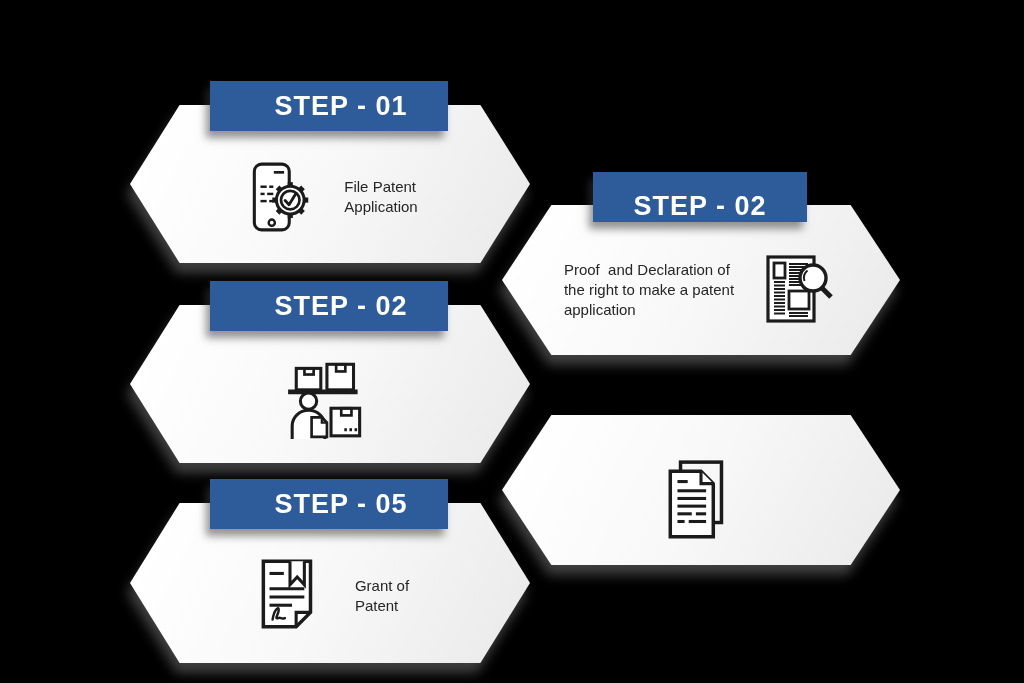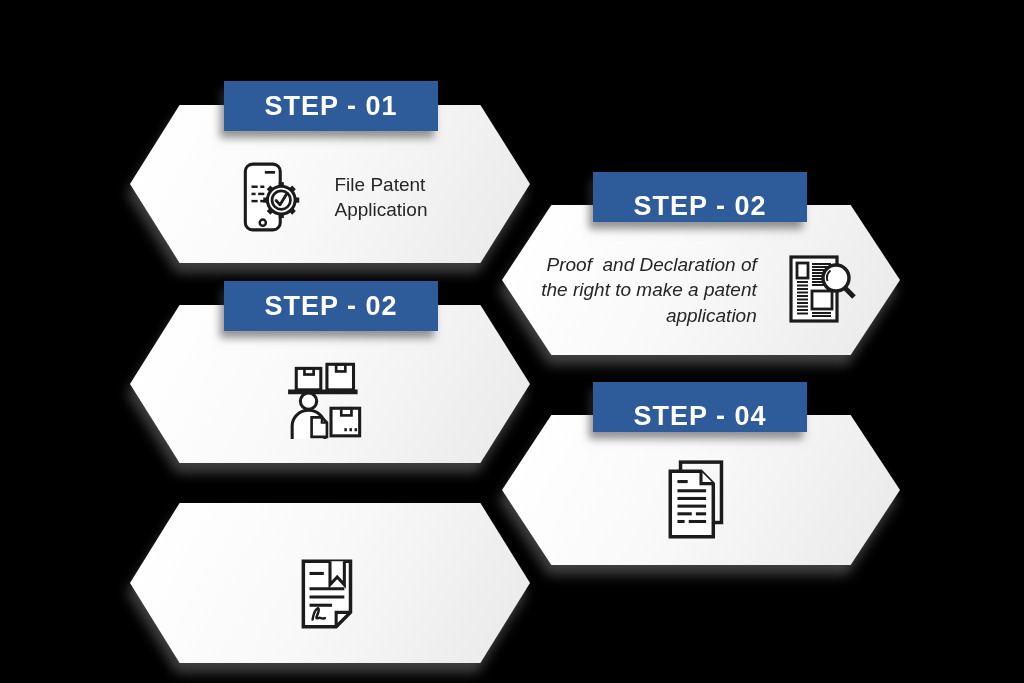--- a/index.html
+++ b/index.html
@@ -12,28 +12,28 @@
   .step-4{left:502px;top:415px;width:398px;height:150px;}
   .step-5{left:130px;top:503px;width:400px;height:160px;}
   .hex-shadow{position:absolute;inset:0;filter:drop-shadow(-3px 10px 6px rgba(125,125,125,0.5));}
   .hex{width:100%;height:100%;
        clip-path:polygon(0 50%,12.4% 0,87.6% 0,100% 50%,87.6% 100%,12.4% 100%);
        background:linear-gradient(118deg,#ffffff 8%,#f8f8f9 50%,#e9e9ea 100%);}
   .banner{position:absolute;width:214px;height:50px;background:#2e5b99;color:#ffffff;
           display:flex;align-items:center;justify-content:center;
           font-weight:bold;font-size:27px;letter-spacing:1px;z-index:2;
           box-shadow:-4px 7px 8px rgba(60,60,60,0.55);}
-  .step-left .banner{left:94px;top:-24px;}
+  .step-left .banner{left:80px;top:-24px;padding-left:24px;}
   .step-right .banner{left:91px;top:-33px;align-items:flex-end;}
   .content{position:absolute;inset:0;display:flex;align-items:center;justify-content:center;
            gap:26px;z-index:1;}
   .step-left .content{padding-top:26px;}
   .step-right .content{padding-top:20px;}
-  .desc{font-size:19px;color:#262626;line-height:1.34;white-space:pre-wrap;}
-  .desc.center{text-align:right;font-style:italic;}
+  .desc{font-size:15px;color:#262626;line-height:1.34;white-space:pre-wrap;}
+  .desc.center{text-align:left;}
   .desc.left{text-align:left;}
   .icon{flex:0 0 auto;display:block;}
   .icon *{vector-effect:none;}
 </style>
 </head>
 <body>
 
 <div class="canvas">
 
   <div class="step step-1 step-left">
@@ -137,23 +137,20 @@
         <line x1="64" y1="73" x2="66.5" y2="73" stroke-width="3"></line>
         <line x1="69" y1="73" x2="71.5" y2="73" stroke-width="3"></line>
       </svg>
     </div>
   </div>
 
   <div class="step step-4 step-right">
     <div class="hex-shadow">
         <div class="hex"></div>
       </div>
-    <div class="banner">
-      <span>STEP - 04</span>
-    </div>
     <div class="content">
       <svg class="icon" width="86" height="86" viewBox="0 0 84 84" fill="none" stroke="#1b1b1b">
         <rect x="22" y="5" width="40" height="59" fill="none" stroke-width="3.4"></rect>
         <path d="M12,14 H42 L54,26 V78 H12 Z" fill="#ffffff" stroke-width="3.4"></path>
         <path d="M42,14 V26 H54" fill="#ffffff" stroke-width="3"></path>
         <line x1="19" y1="24" x2="29" y2="24" stroke-width="3"></line>
         <line x1="19" y1="33" x2="47" y2="33" stroke-width="3"></line>
         <line x1="19" y1="40.5" x2="47" y2="40.5" stroke-width="3"></line>
         <line x1="19" y1="48" x2="47" y2="48" stroke-width="3"></line>
         <line x1="19" y1="55.5" x2="33" y2="55.5" stroke-width="3"></line>
@@ -161,27 +158,32 @@
         <line x1="19" y1="63" x2="26" y2="63" stroke-width="3"></line>
           <line x1="30" y1="63" x2="47" y2="63" stroke-width="3"></line>
       </svg>
     </div>
   </div>
 
   <div class="step step-5 step-left">
     <div class="hex-shadow">
         <div class="hex"></div>
       </div>
+    <div class="banner">
+      <span>STEP - 05</span>
+    </div>
     <div class="content">
       <svg class="icon" width="78" height="82" viewBox="0 0 76 80" fill="none" stroke="#1b1b1b">
         <path d="M12,6 H58 V56 L44,70 H12 Z" fill="#ffffff" stroke-width="3.4"></path>
         <path d="M44,70 V56 H58" fill="none" stroke-width="3"></path>
         <line x1="18" y1="18" x2="32" y2="18" stroke-width="3"></line>
         <path d="M38,6 V29 L45,21.5 L52,29 V6" fill="#ffffff" stroke-width="3"></path>
         <line x1="18" y1="33" x2="52" y2="33" stroke-width="3"></line>
         <line x1="18" y1="41" x2="52" y2="41" stroke-width="3"></line>
         <line x1="18" y1="49" x2="40" y2="49" stroke-width="3"></line>
         <path d="M21,63 C22.5,53 27.5,49 27,54 C26.6,58 22.5,63 26.5,61.5 C29,60.5 29.5,63 33,61.5" stroke-width="2.4" stroke-linecap="round"></path>
       </svg>
+      <div class="desc center">Grant of
+Patent</div>
     </div>
   </div>
 
 </div>
 
 </body></html>

